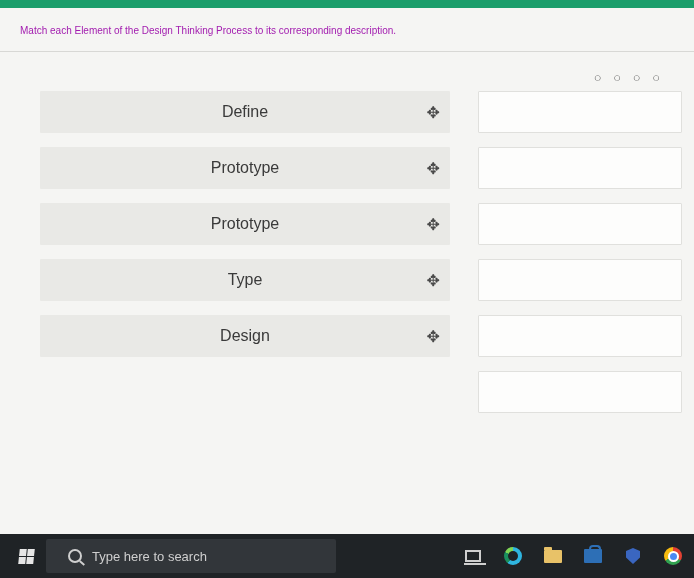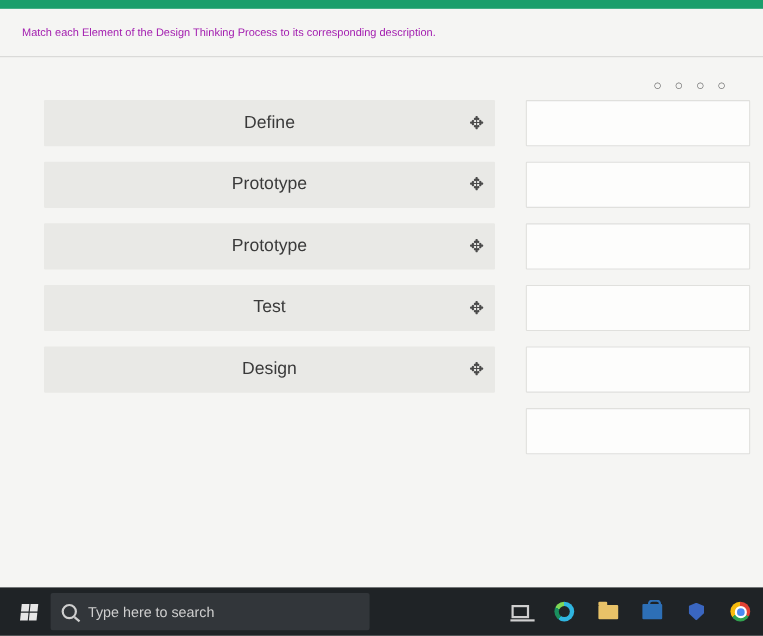--- a/index.html
+++ b/index.html
@@ -54,21 +54,21 @@
     width: 40px; height: 40px;
     display: flex; align-items: center; justify-content: center;
   }
   .win-logo { display: grid; grid-template-columns: 7px 7px; grid-template-rows: 7px 7px; gap: 1px; transform: skewX(-6deg); }
   .win-logo span { background: #e6e6e6; }
   .searchbox {
     display: flex; align-items: center;
     background: #32363a;
     height: 34px;
     width: 290px;
-    padding: 0 10px;
+    padding: 0 22px;
     border-radius: 2px;
     gap: 10px;
     color: #cfcfcf;
   }
   .searchbox .mag { width: 14px; height: 14px; border: 2px solid #cfcfcf; border-radius: 50%; position: relative; }
   .searchbox .mag::after { content:""; position:absolute; width:6px; height:2px; background:#cfcfcf; bottom:-3px; right:-5px; transform: rotate(40deg); }
   .tb-spacer { flex: 1; }
   .tb-icons { display: flex; align-items: center; gap: 18px; padding-right: 10px; }
   .tb-icon { width: 22px; height: 22px; display:flex; align-items:center; justify-content:center; font-size: 16px; }
   .ic-taskview { width:16px; height:12px; border:2px solid #cfcfcf; position:relative; }
@@ -117,21 +117,21 @@
       <div class="row">
         <div class="drag-item">
           <span>Prototype</span>
           <span class="handle">✥</span>
         </div>
         <div class="drop-slot"></div>
       </div>
 
       <div class="row">
         <div class="drag-item">
-          <span>Test</span>
+          <span>Type</span>
           <span class="handle">✥</span>
         </div>
         <div class="drop-slot"></div>
       </div>
 
       <div class="row">
         <div class="drag-item">
           <span>Design</span>
           <span class="handle">✥</span>
         </div>

